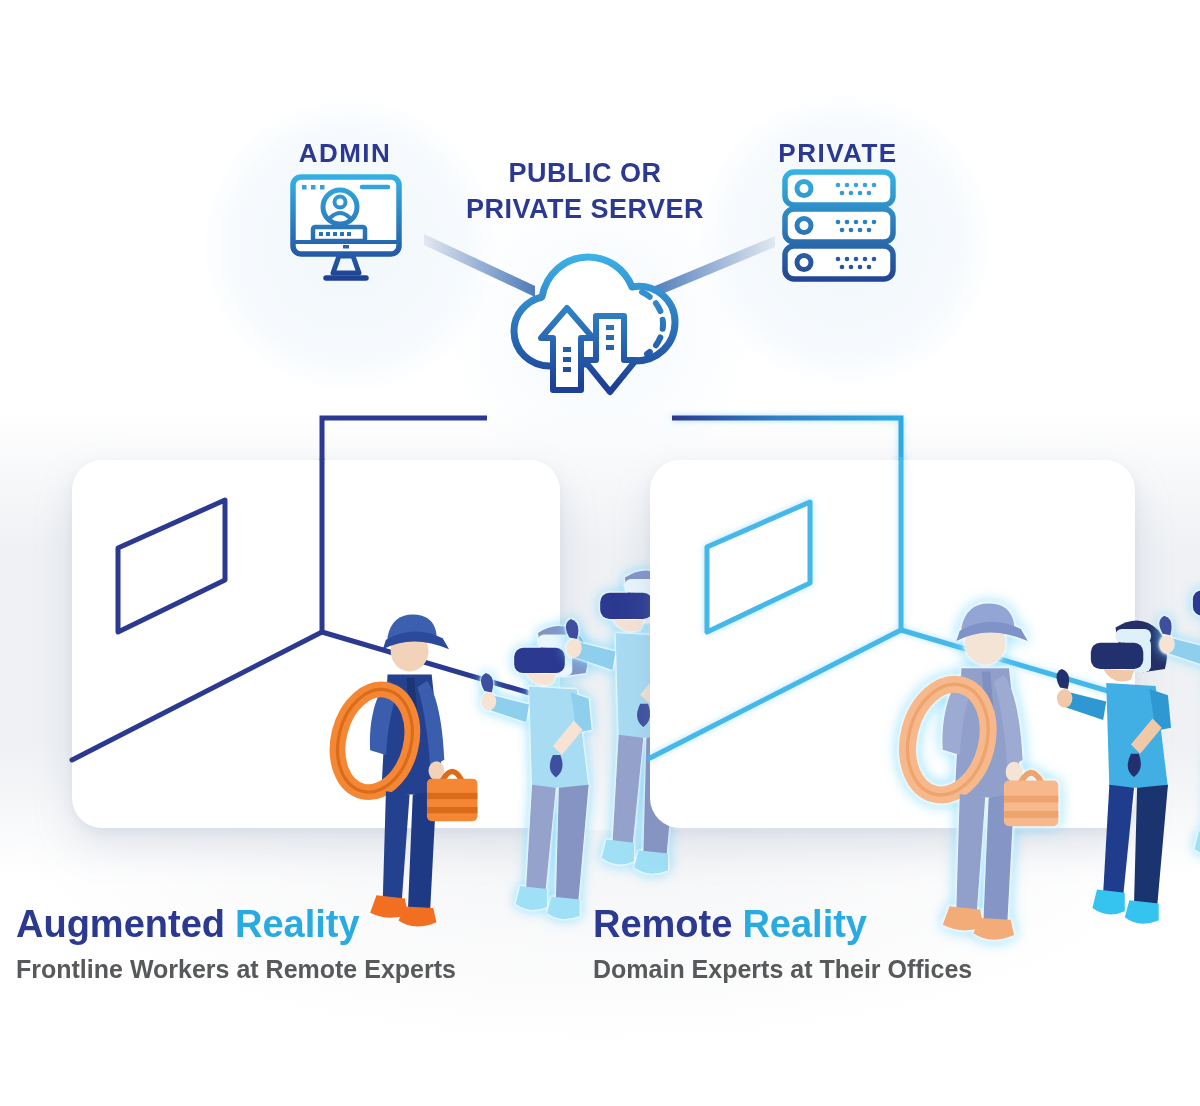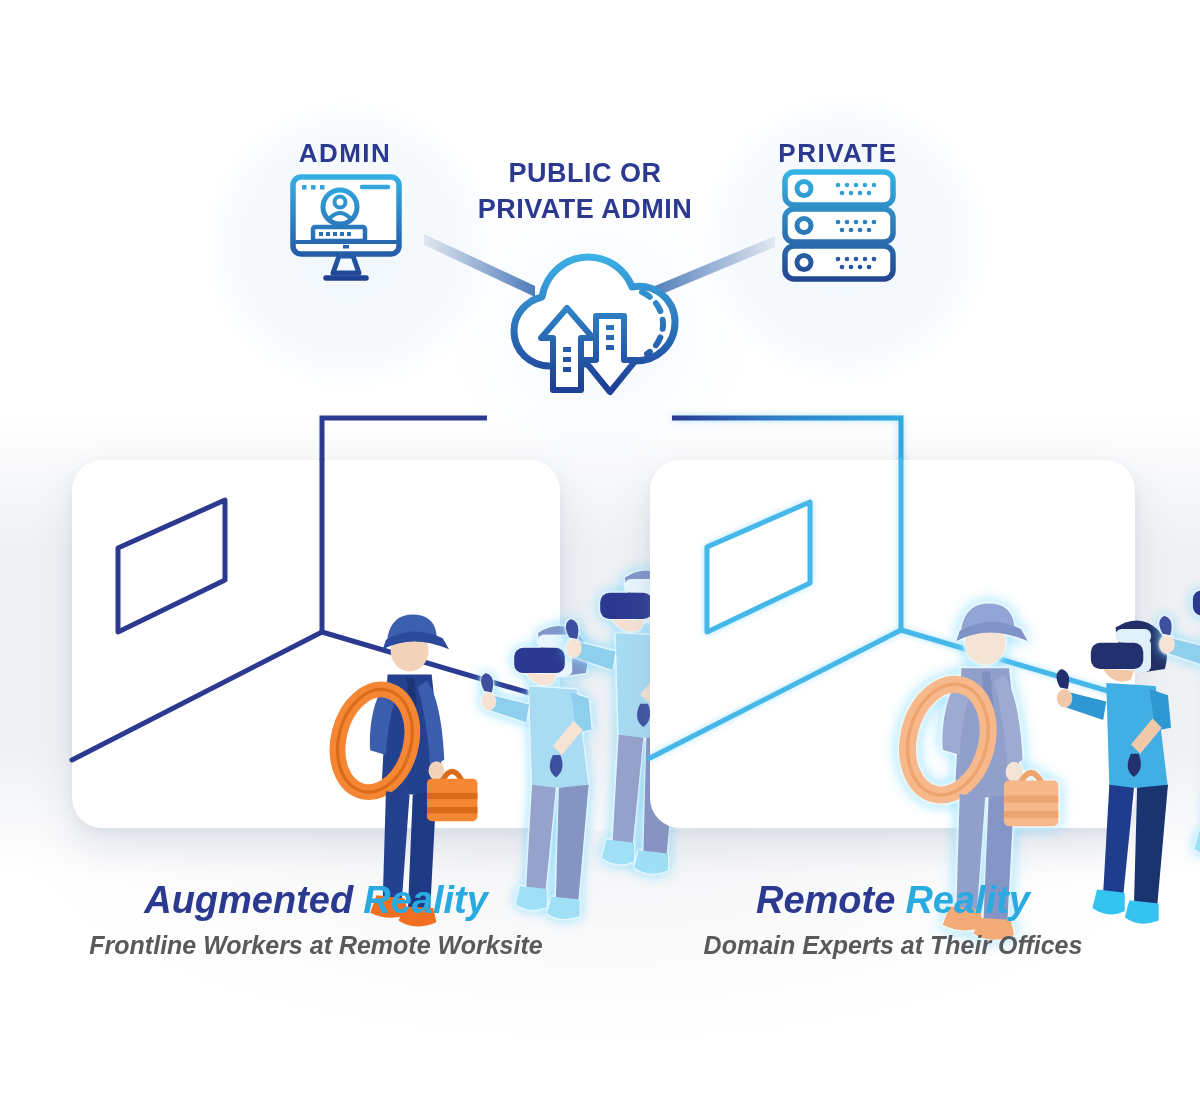--- a/index.html
+++ b/index.html
@@ -38,21 +38,21 @@
   .glowline{filter:drop-shadow(0 0 3px rgba(110,205,248,.55));}
 
   
   .card{position:absolute;top:460px;height:368px;background:#ffffff;border-radius:30px;
     box-shadow:0 18px 38px rgba(140,155,180,.22),0 4px 10px rgba(140,155,180,.12);}
   .card-left{left:72px;width:488px;}
   .card-right{left:650px;width:485px;}
   .scene{position:absolute;left:0;top:0;width:100%;height:100%;overflow:visible;}
 
   
-  .caption{position:absolute;top:880px;text-align:center;font-style:italic;}
+  .caption{position:absolute;top:904px;}
   .cap-left{left:16px;width:600px;}
   .cap-right{left:593px;width:600px;}
   .cap-title{font-size:38px;font-weight:700;line-height:1.1;}
   .cap-title .navy{color:var(--c-navy,#2b3990);}
   .cap-title .cyan{color:var(--c-cyan,#29abe2);margin-left:10px;}
   .cap-sub{margin-top:9px;font-size:25px;font-weight:700;color:var(--c-text_gray,#58595b);}
 
   
   .worker-solid{
     --w-cap:#3c5fb0;--w-cap-dark:#2b4a9b;--w-skin:#f2d2b8;--w-suit:#24418f;
@@ -151,21 +151,21 @@
     </defs>
     <polygon points="424,234 535,286 535,297 424,245" fill="url(#beamL)"></polygon>
     <polygon points="650,288 775,236 775,247 650,299" fill="url(#beamR)"></polygon>
     <path d="M487 418 H322 V463" fill="none" stroke="#2b3990" stroke-width="5"></path>
     <path d="M672 418 H901 V463" fill="none" stroke="url(#rbgrad)" stroke-width="5" class="glowline"></path>
   </svg>
 
   <div class="hlabel lbl-admin">ADMIN</div>
   <div class="hlabel lbl-cloud">
     <span>PUBLIC OR</span><br>
-    <span>PRIVATE ADMIN</span>
+    <span>PRIVATE SERVER</span>
   </div>
   <div class="hlabel lbl-server">PRIVATE</div>
 
   <svg class="icon-abs ic-admin" width="116" height="112" viewBox="0 0 116 112">
     <defs>
       <linearGradient id="admGrad" x1="0" y1="0" x2="0" y2="112" gradientUnits="userSpaceOnUse">
         <stop offset="0" stop-color="#35b4e8"></stop>
           <stop offset="1" stop-color="#1e3c8f"></stop>
       </linearGradient>
     </defs>
@@ -287,21 +287,21 @@
       <use href="#fig-worker" class="worker-holo holo" transform="translate(100,130) scale(0.97)"></use>
       <use href="#fig-vr" class="vr-solid" transform="translate(266,152) scale(0.88)"></use>
       <use href="#fig-vr" class="vr-holo holo" transform="translate(372,100) scale(0.86)"></use>
     </svg>
   </div>
 
   <div class="caption cap-left">
     <div class="cap-title">
       <span class="navy">Augmented</span><span class="cyan">Reality</span>
     </div>
-    <div class="cap-sub">Frontline Workers at Remote Worksite</div>
+    <div class="cap-sub">Frontline Workers at Remote Experts</div>
   </div>
 
   <div class="caption cap-right">
     <div class="cap-title">
       <span class="navy">Remote</span><span class="cyan">Reality</span>
     </div>
     <div class="cap-sub">Domain Experts at Their Offices</div>
   </div>
 
 </div>

